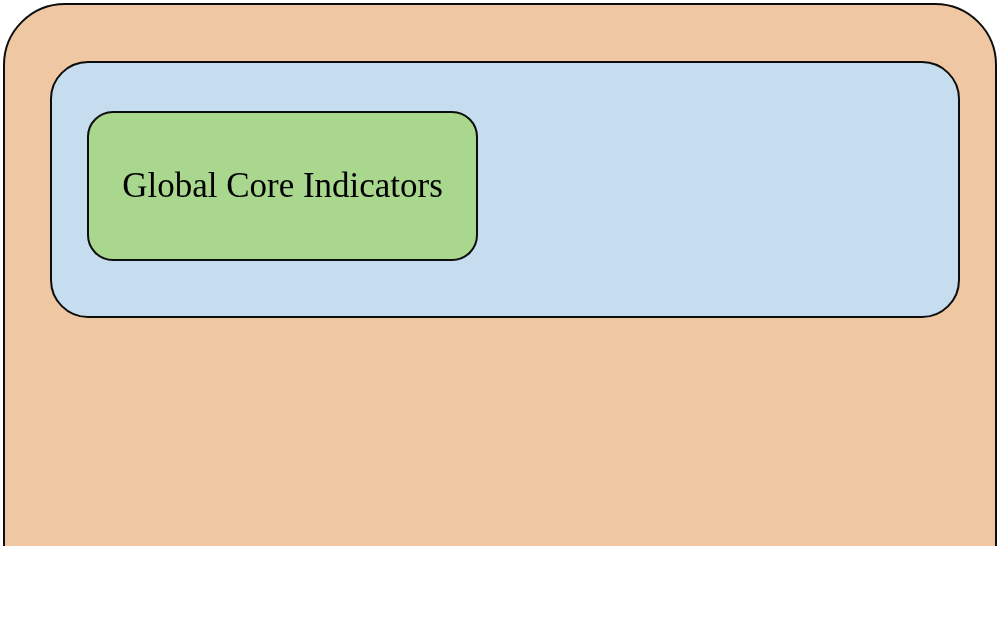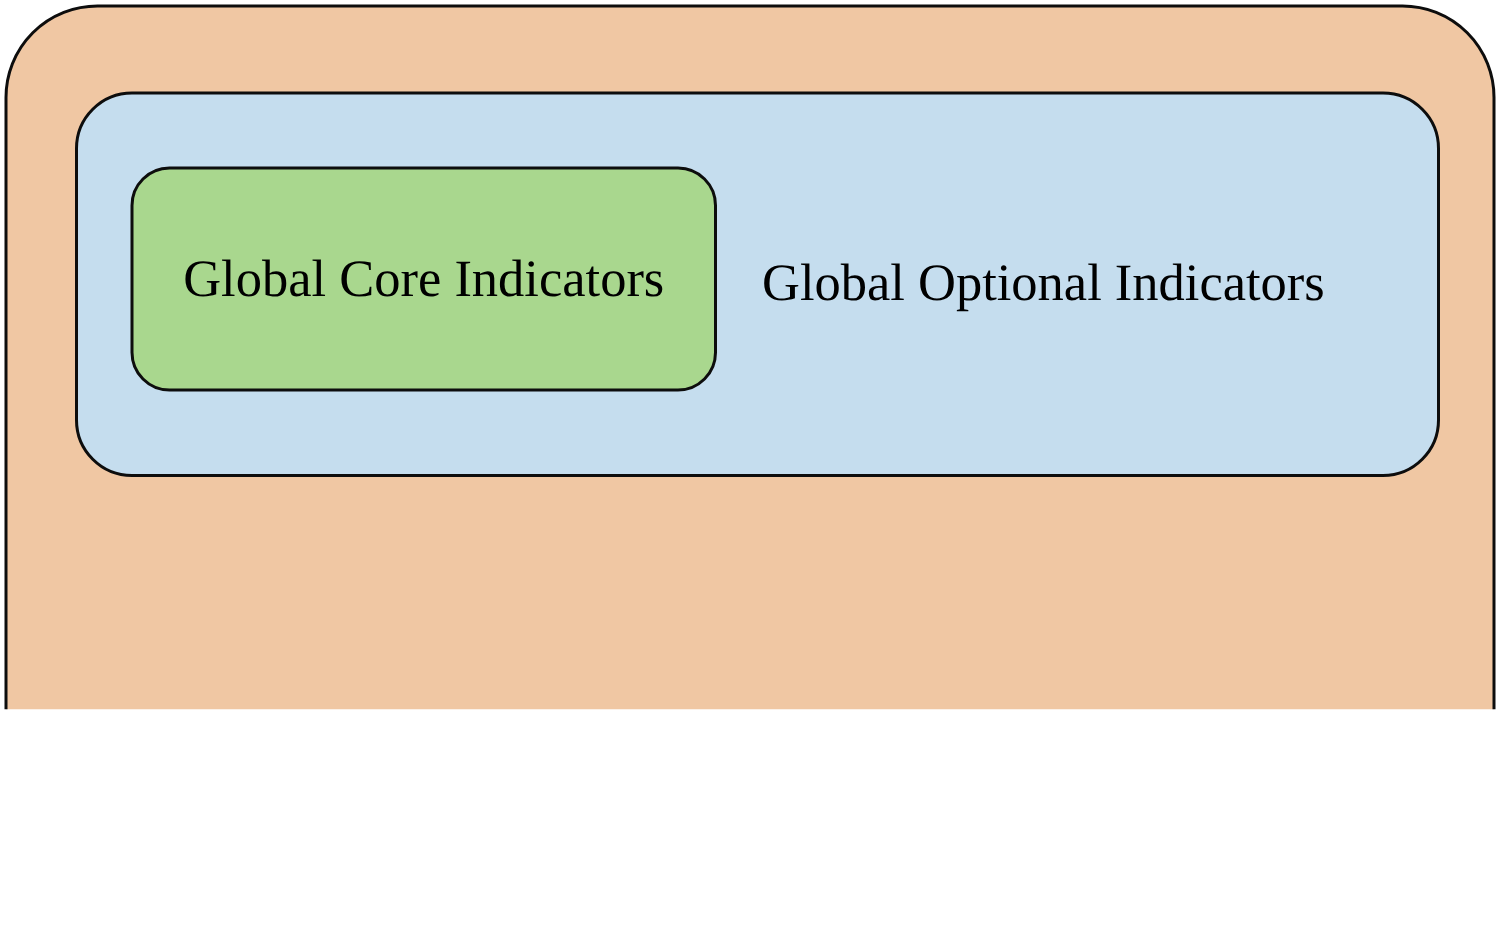--- a/index.html
+++ b/index.html
@@ -3,21 +3,21 @@
 <meta charset="utf-8">
 <style>
   html, body {
     margin: 0;
     padding: 0;
     background: #ffffff;
   }
   .canvas {
     position: relative;
     width: 1000px;
-    height: 473px;
+    height: 546px;
     background: #ffffff;
     font-family: "Liberation Serif", "DejaVu Serif", serif;
     color: #000000;
     overflow: hidden;
   }
   .box {
     position: absolute;
     box-sizing: border-box;
     border: 2px solid #0d0d0d;
   }
@@ -79,17 +79,16 @@
 
   <div class="box outer-box" style="background-color: rgb(240, 199, 163);">
 
     <div class="box global-group-box" style="background-color: rgb(197, 221, 238);">
     </div>
 
     <div class="box core-box" style="background-color: rgb(169, 215, 142);">
       <span class="label core-label">Global Core Indicators</span>
     </div>
 
-    <span class="label optional-label">Global Optional Indicators</span>
 
 
   </div>
 </div>
 
 </body></html>

